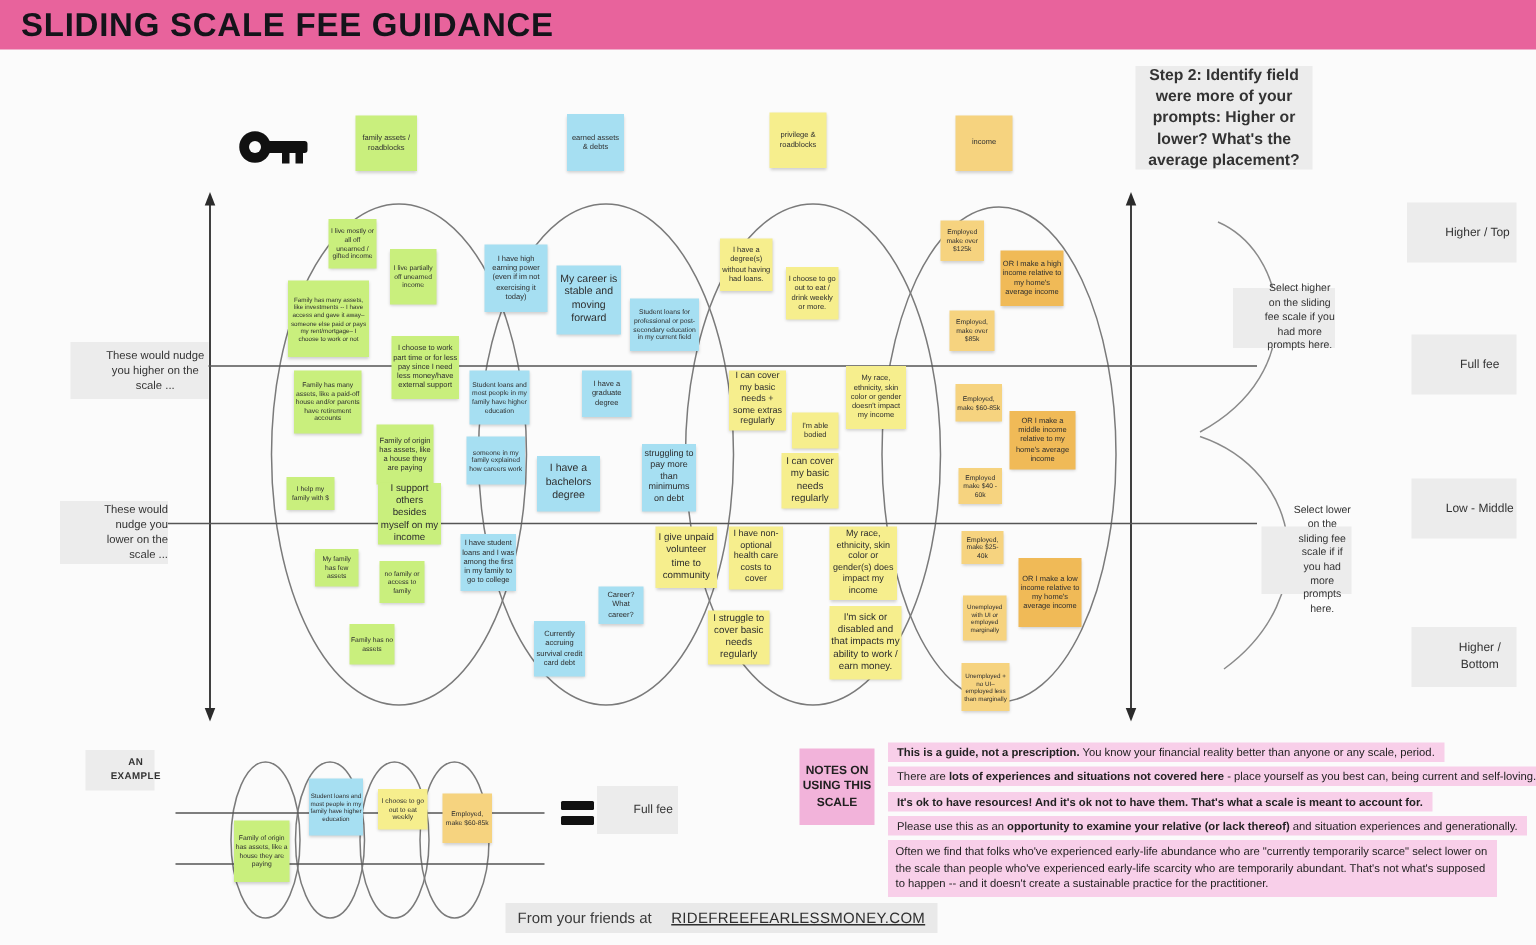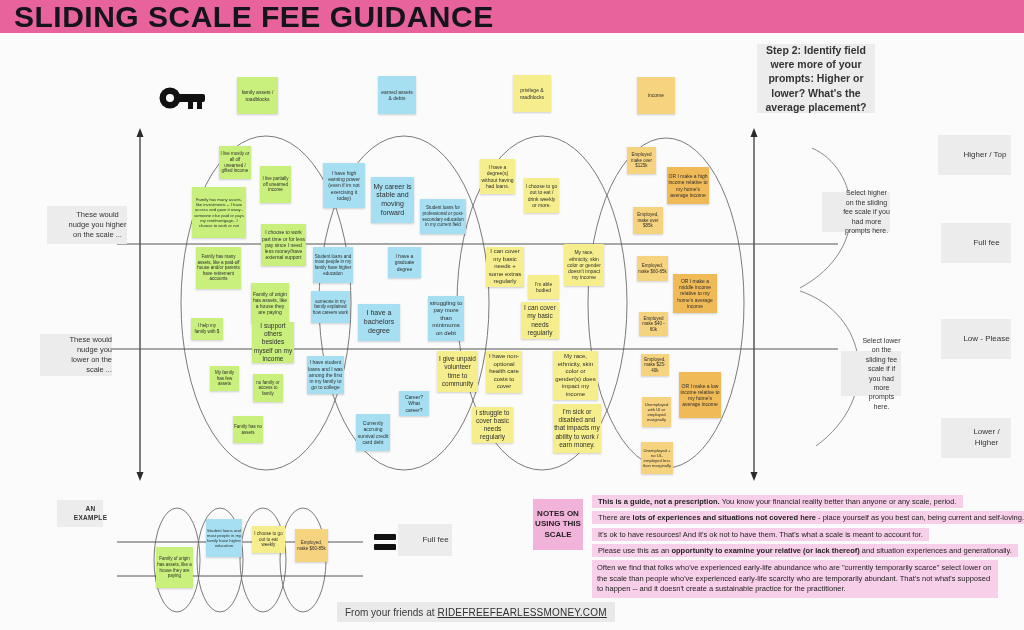--- a/index.html
+++ b/index.html
@@ -1,37 +1,37 @@
 <!DOCTYPE html>
 <html><head>
 <meta charset="utf-8">
 <style>
   * { margin:0; padding:0; box-sizing:border-box; }
   body { background:#fafafa; font-family:"Liberation Sans", sans-serif; }
   #canvas { position:relative; width:1024px; height:630px; background:#fbfbfb; overflow:hidden; }
   #title-bar { position:absolute; left:0; top:0; width:1024px; height:33px; background:#e8639c; display:flex; align-items:center; }
-  #title-bar h1 { font-size:30px; font-weight:600; color:#14141a; letter-spacing:.5px; padding-left:14px; }
+  #title-bar h1 { font-size:22px; font-weight:600; color:#14141a; letter-spacing:.5px; padding-left:14px; }
   svg.layer { position:absolute; left:0; top:0; }
   .gbox { position:absolute; background:#ececec; color:#333; display:flex; align-items:center; justify-content:center; text-align:center; line-height:1.35;padding-left:21px; }
   .bold { font-weight:bold; }
   #step1 { left:10px; top:62px; width:106px; height:66px; font-size:10px; font-weight:bold; padding:2px; }
   #step2 { left:757px; top:44px; width:118px; height:69px; font-size:10.5px; font-weight:bold; padding:2px; }
-  #nudge-higher { left:47px; top:206px; width:80px; height:38px; font-size:7.5px; }
+  #nudge-higher { left:47px; top:228px; width:92px; height:38px; font-size:7.5px; }
   #nudge-lower { left:40px; top:334px; width:72px; height:42px; font-size:7.5px;text-align:right; }
   #select-higher { left:822px; top:192px; width:68px; height:40px; font-size:7px; }
   #select-lower { left:841px; top:351px; width:60px; height:45px; font-size:7px; }
   .scale-label { width:70px; height:40px; font-size:8px; left:941px; }
   #scale-0 { top:135px; left:938px; width:73px; }
   #scale-1 { top:223px; }
   #scale-2 { top:319px; }
   #scale-3 { top:418px; }
   #an-example { left:57px; top:500px; width:46px; height:27px; font-size:6.5px; font-weight:bold; letter-spacing:.3px; }
   #full-fee-example { left:398px; top:524px; width:54px; height:32px; font-size:8px; }
   #footer-bar { position:absolute; left:337px; top:602px; height:20px; padding:0 8px; background:#e9e9e9; color:#3a3a3a; font-size:10px; display:flex; align-items:center; white-space:nowrap; }
-  #footer-bar .link { text-decoration:underline; letter-spacing:.2px; margin-left:3px; color:#2f2f2f; cursor:pointer; }
+  #footer-bar .link { text-decoration:underline; letter-spacing:.2px; margin-left:13px; color:#2f2f2f; cursor:pointer; }
   .sn { position:absolute; display:flex; align-items:center; justify-content:center; text-align:center; color:#2e2e2e; line-height:1.25; padding:1px; box-shadow:0 1px 2px rgba(0,0,0,.18); }
   #notes-title { position:absolute; left:533px; top:499px; width:50px; height:51px; background:#f2b3da; color:#1f1f1f; font-size:8px; font-weight:bold; display:flex; align-items:center; justify-content:center; text-align:center; line-height:1.3; }
   .note-row { position:absolute; left:592px; height:13px; line-height:13px; background:#f8cfe9; color:#222; font-size:7.5px; padding:0 6px; white-space:nowrap; }
   #notes-paragraph { position:absolute; left:592px; top:560px; width:406px; background:#f8cfe9; color:#222; font-size:7.5px; line-height:1.4; padding:3px 5px; }
 </style>
 </head>
 <body>
 
 <div id="canvas">
 
@@ -93,22 +93,22 @@
   </div>
 
   <div class="gbox" id="step2">Step 2: Identify field were more of your prompts: Higher or lower? What's the average placement?</div>
   <div class="gbox" id="nudge-higher">These would nudge you higher on the scale ...</div>
   <div class="gbox" id="nudge-lower">These would nudge you lower on the scale ...</div>
   <div class="gbox" id="select-higher">Select higher on the sliding fee scale if you had more prompts here.</div>
   <div class="gbox" id="select-lower">Select lower on the sliding fee scale if if you had more prompts here.</div>
 
   <div class="gbox scale-label" id="scale-0">Higher / Top</div>
   <div class="gbox scale-label" id="scale-1">Full fee</div>
-  <div class="gbox scale-label" id="scale-2">Low - Please</div>
-  <div class="gbox scale-label" id="scale-3">Lower / Higher</div>
+  <div class="gbox scale-label" id="scale-2">Low - Middle</div>
+  <div class="gbox scale-label" id="scale-3">Higher / Bottom</div>
 
   <div class="gbox" id="an-example">AN EXAMPLE</div>
   <div class="gbox" id="full-fee-example">Full fee</div>
 
   <div id="notes-layer">
       <div class="sn" style="left: 237px; top: 77px; width: 41px; height: 37px; font-size: 5px; background: rgb(201, 239, 125);">family assets / roadblocks</div>
       <div class="sn" style="left: 378px; top: 76px; width: 38px; height: 38px; font-size: 5px; background: rgb(166, 223, 242);">earned assets &amp; debts</div>
       <div class="sn" style="left: 513px; top: 75px; width: 38px; height: 37px; font-size: 5px; background: rgb(246, 238, 141);">privilege &amp; roadblocks</div>
       <div class="sn" style="left: 637px; top: 77px; width: 38px; height: 37px; font-size: 5px; background: rgb(246, 211, 127);">income</div>
       <div class="sn" style="left: 219px; top: 146px; width: 32px; height: 33px; font-size: 4.5px; background: rgb(201, 239, 125);">I live mostly or all off unearned / gifted income</div>
@@ -157,21 +157,21 @@
       <div class="sn" style="left: 156px; top: 547px; width: 37px; height: 41px; font-size: 4.5px; background: rgb(201, 239, 125);">Family of origin has assets, like a house they are paying</div>
       <div class="sn" style="left: 206px; top: 519px; width: 36px; height: 38px; font-size: 4.2px; background: rgb(166, 223, 242);">Student loans and most people in my family have higher education</div>
       <div class="sn" style="left: 252px; top: 526px; width: 33px; height: 27px; font-size: 4.5px; background: rgb(246, 238, 141);">I choose to go out to eat weekly</div>
       <div class="sn" style="left: 295px; top: 529px; width: 33px; height: 33px; font-size: 4.5px; background: rgb(246, 211, 127);">Employed, make $60-85k</div>
     </div>
 
   <div id="notes-title">NOTES ON USING THIS SCALE</div>
   <div id="notes-rows">
       <div class="note-row" style="top: 495px;"><span class="bold">This is a guide, not a prescription.</span><span> You know your financial reality better than anyone or any scale, period.</span></div>
       <div class="note-row" style="top: 511px;"><span>There are </span><span class="bold">lots of experiences and situations not covered here</span><span> - place yourself as you best can, being current and self-loving.</span></div>
-      <div class="note-row" style="top: 528px;"><span>It's ok to have resources! And it's ok not to have them. That's what a scale is meant to account for.</span></div>
+      <div class="note-row" style="top: 528px; font-weight: bold;"><span>It's ok to have resources! And it's ok not to have them. That's what a scale is meant to account for.</span></div>
       <div class="note-row" style="top: 544px;"><span>Please use this as an </span><span class="bold">opportunity to examine your relative (or lack thereof)</span><span> and situation experiences and generationally.</span></div>
     </div>
   <div id="notes-paragraph">Often we find that folks who've experienced early-life abundance who are "currently temporarily scarce" select lower on the scale than people who've experienced early-life scarcity who are temporarily abundant. That's not what's supposed to happen -- and it doesn't create a sustainable practice for the practitioner.</div>
 
   <div id="footer-bar">
     <span>From your friends at</span>
     <span class="link">RIDEFREEFEARLESSMONEY.COM</span>
   </div>
 
 </div>

